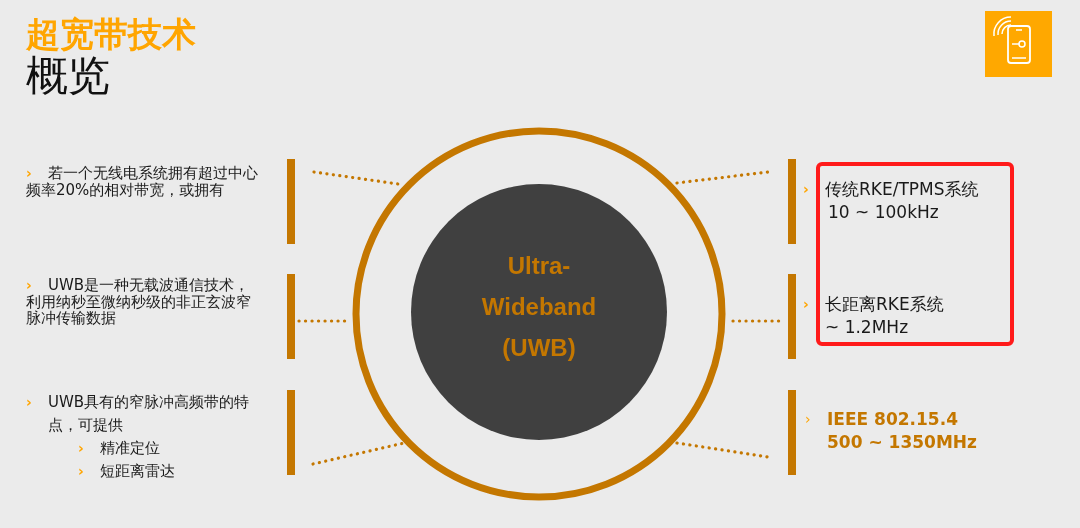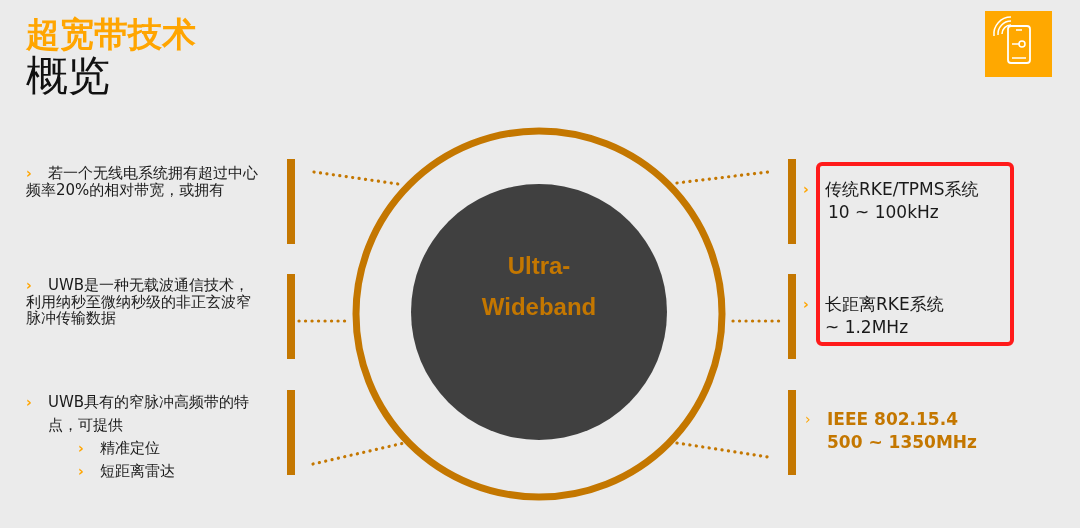--- a/index.html
+++ b/index.html
@@ -85,20 +85,21 @@
 <div class="bar" style="left:287px; top:274px; height:85px;"></div>
 <div class="bar" style="left:287px; top:390px; height:85px;"></div>
 
 <div class="bar" style="left:788px; top:159px; height:85px;"></div>
 <div class="bar" style="left:788px; top:274px; height:85px;"></div>
 <div class="bar" style="left:788px; top:390px; height:85px;"></div>
 
 <div class="center-label">
   <div>Ultra-</div>
   <div>Wideband</div>
+  <div>(UWB)</div>
 </div>
 
 <div class="textblock" style="left:26px; top:165px; width:260px;">
   <div><span class="chev">›</span><span>若一个无线电系统拥有超过中心</span></div>
   <div>频率20%的相对带宽，或拥有</div>
 </div>
 
 <div class="textblock" style="left:26px; top:277px; width:260px;">
   <div><span class="chev">›</span><span>UWB是一种无载波通信技术，</span></div>
   <div>利用纳秒至微纳秒级的非正玄波窄</div>

